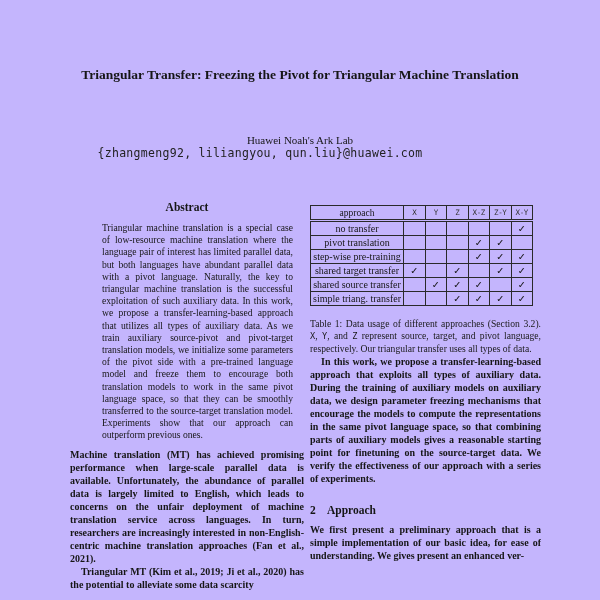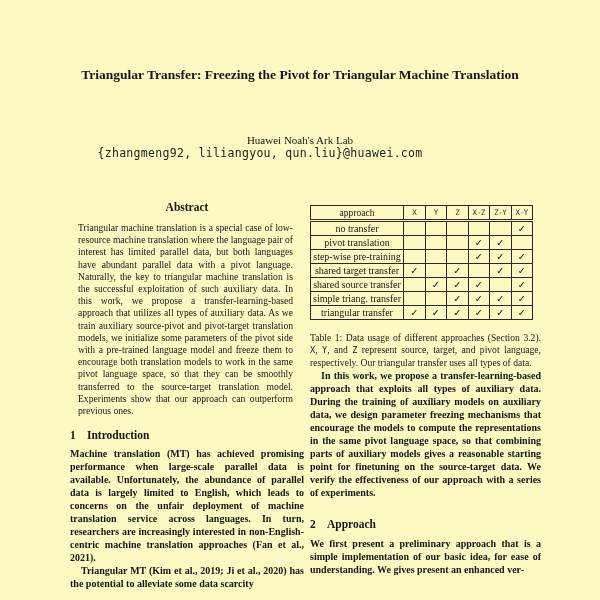--- a/index.html
+++ b/index.html
@@ -1,35 +1,35 @@
 <!DOCTYPE html>
 <html><head>
 <meta charset="utf-8">
 <style>
   html,body{margin:0;padding:0;background:#e8e8e8;}
   .page{
     width:600px;height:600px;position:relative;margin:0 auto;
-    background:#fef9c3;color:#161616;overflow:hidden;
+    background:#c4b5fd;color:#161616;overflow:hidden;
     font-family:"Liberation Serif",serif;
   }
   .title{
     position:absolute;top:66px;left:80px;width:440px;
     text-align:center;font-weight:bold;font-size:13.5px;line-height:17.5px;
   }
   .authors{position:absolute;top:119px;left:0;width:600px;text-align:center;font-weight:bold;font-size:11.5px;}
   .affil{position:absolute;top:133.5px;left:0;width:600px;text-align:center;font-size:11px;}
   .email{
     position:absolute;top:146px;left:0;width:520px;text-align:center;
     font-family:"DejaVu Sans Mono",monospace;font-size:11.5px;letter-spacing:0.3px;color:#222;
   }
   .col-left{position:absolute;left:70px;top:200px;width:234px;height:400px;overflow:hidden;}
   .col-right{position:absolute;left:310px;top:200px;width:231px;height:400px;overflow:hidden;}
 
   .abs-head{text-align:center;font-weight:bold;font-size:11.5px;margin:1px 0 0 0;}
-  .abs-body{margin-top:9px;padding:0 11px 0 8px;font-size:9.6px;line-height:12.2px;text-align:justify;}
+  .abs-body{margin-top:9px;padding:0 11px 0 8px;font-size:9.6px;line-height:12.2px;text-align:justify;margin-left:24px;}
 
   .sec-head{font-weight:bold;font-size:11.5px;margin-top:12px;}
   .sec-num{display:inline-block;min-width:17px;}
   .body-p{font-size:10px;line-height:13px;text-align:justify;margin:6px 0 0 0;font-weight:bold;}
   .body-p.indent{text-indent:11px;margin-top:0;}
 
   table.datatable{border-collapse:collapse;margin-top:5px;table-layout:fixed;}
   .datatable th,.datatable td{
     border:1px solid #2a2a2a;text-align:center;padding:0;height:13px;
     overflow:hidden;white-space:nowrap;
@@ -54,23 +54,20 @@
 
 <div class="page">
 
   <div class="title">Triangular Transfer: Freezing the Pivot for Triangular Machine Translation</div>
   <div class="affil">Huawei Noah's Ark Lab</div>
   <div class="email">{zhangmeng92, liliangyou, qun.liu}@huawei.com</div>
 
   <div class="col-left">
     <div class="abs-head">Abstract</div>
     <div class="abs-body">Triangular machine translation is a special case of low-resource machine translation where the language pair of interest has limited parallel data, but both languages have abundant parallel data with a pivot language. Naturally, the key to triangular machine translation is the successful exploitation of such auxiliary data. In this work, we propose a transfer-learning-based approach that utilizes all types of auxiliary data. As we train auxiliary source-pivot and pivot-target translation models, we initialize some parameters of the pivot side with a pre-trained language model and freeze them to encourage both translation models to work in the same pivot language space, so that they can be smoothly transferred to the source-target translation model. Experiments show that our approach can outperform previous ones.</div>
-    <div class="sec-head">
-      <span class="sec-num">1</span><span>Introduction</span>
-    </div>
     <div class="body-p">Machine translation (MT) has achieved promising performance when large-scale parallel data is available. Unfortunately, the abundance of parallel data is largely limited to English, which leads to concerns on the unfair deployment of machine translation service across languages. In turn, researchers are increasingly interested in non-English-centric machine translation approaches (Fan et al., 2021).</div>
     <div class="body-p indent">Triangular MT (Kim et al., 2019; Ji et al., 2020) has the potential to alleviate some data scarcity</div>
   </div>
 
   <div class="col-right">
     <table class="datatable">
       <thead>
           <tr>
             <th class="ha">approach</th>
             <th class="hx">X</th>
@@ -129,29 +126,20 @@
           </tr>
           <tr>
             <td class="label">simple triang. transfer</td>
             <td class="check"></td>
             <td class="check"></td>
             <td class="check">✓</td>
             <td class="check">✓</td>
             <td class="check">✓</td>
             <td class="check">✓</td>
           </tr>
-          <tr>
-            <td class="label">triangular transfer</td>
-            <td class="check">✓</td>
-            <td class="check">✓</td>
-            <td class="check">✓</td>
-            <td class="check">✓</td>
-            <td class="check">✓</td>
-            <td class="check">✓</td>
-          </tr>
         </tbody>
     </table>
     <div class="caption"><span>Table 1: Data usage of different approaches (Section 3.2). </span><span class="tt">X</span><span>, </span><span class="tt">Y</span><span>, and </span><span class="tt">Z</span><span> represent source, target, and pivot language, respectively. Our triangular transfer uses all types of data.</span></div>
     <div class="body-p indent rc-p1">In this work, we propose a transfer-learning-based approach that exploits all types of auxiliary data. During the training of auxiliary models on auxiliary data, we design parameter freezing mechanisms that encourage the models to compute the representations in the same pivot language space, so that combining parts of auxiliary models gives a reasonable starting point for finetuning on the source-target data. We verify the effectiveness of our approach with a series of experiments.</div>
     <div class="sec-head rc-head">
       <span class="sec-num">2</span><span>Approach</span>
     </div>
     <div class="body-p rc-p2">We first present a preliminary approach that is a simple implementation of our basic idea, for ease of understanding. We gives present an enhanced ver-</div>
   </div>
 

